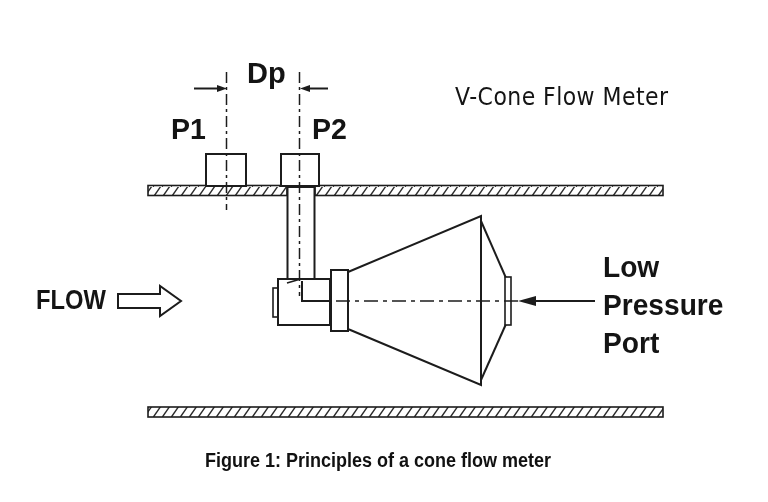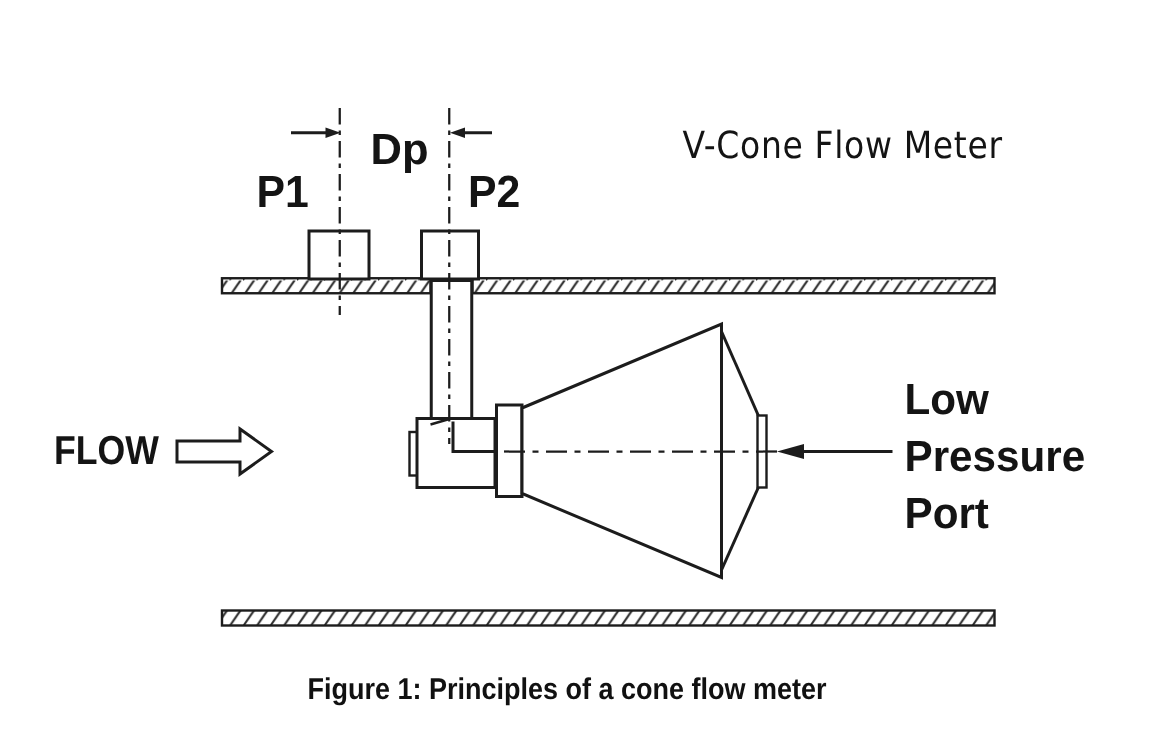--- a/index.html
+++ b/index.html
@@ -110,21 +110,21 @@
     <polygon points="118,294 160,294 160,286 181,301 160,316 160,308 118,308" fill="#ffffff" stroke="#1c1c1c" stroke-width="2"></polygon>
 
     <g>
       <path d="M535,301 L595,301" stroke="#1c1c1c" stroke-width="2" fill="none"></path>
       <polygon points="518,301 536,296 536,306" fill="#1c1c1c" stroke="none"></polygon>
     </g>
   </svg>
 
   <div class="lbl lbl-title" style="left:455px; top:84px;">V-Cone Flow Meter</div>
 
-  <div class="lbl lbl-bold lbl-dp" style="left:247px; top:85px;">Dp</div>
+  <div class="lbl lbl-bold lbl-dp" style="left:247px; top:58px;">Dp</div>
 
   <div class="lbl lbl-bold lbl-port" style="left:171px; top:113px;">P1</div>
 
   <div class="lbl lbl-bold lbl-port" style="left:312px; top:113px;">P2</div>
 
   <div class="lbl lbl-bold lbl-flow" style="left:36px; top:286px;">FLOW</div>
 
   <div class="lbl lbl-bold lbl-lpp" style="left:603px; top:248px;">Low
 Pressure
 Port</div>

